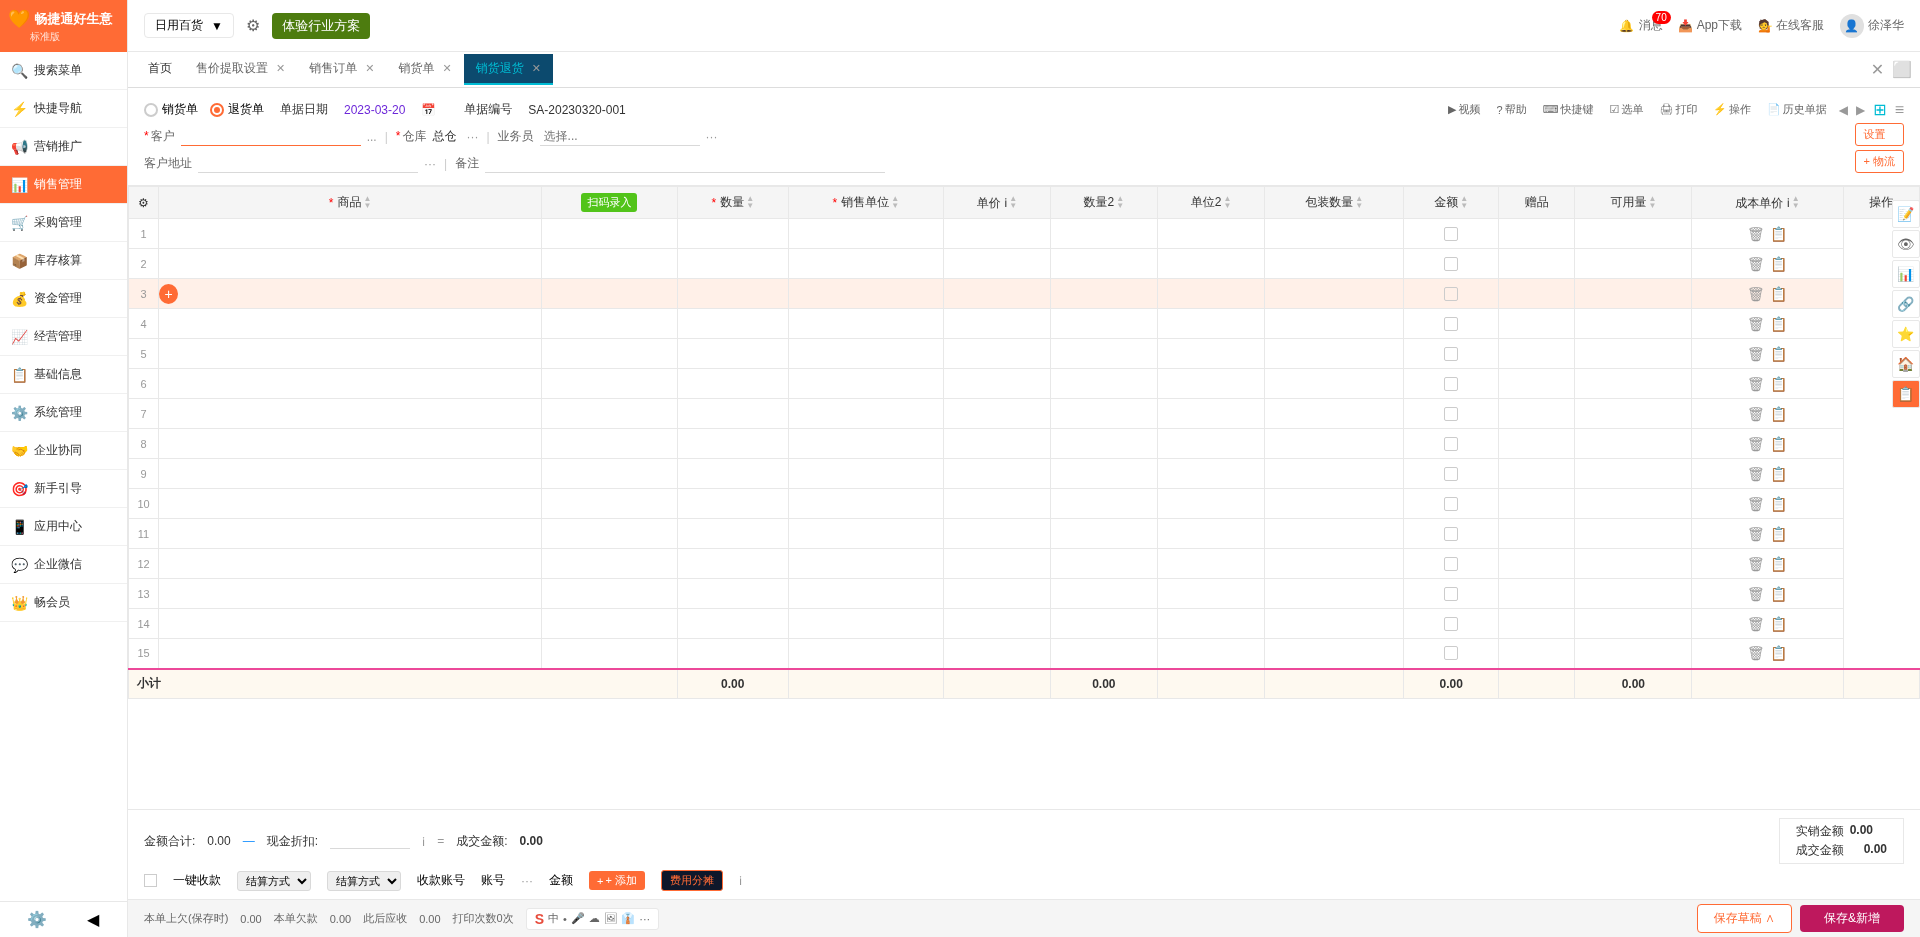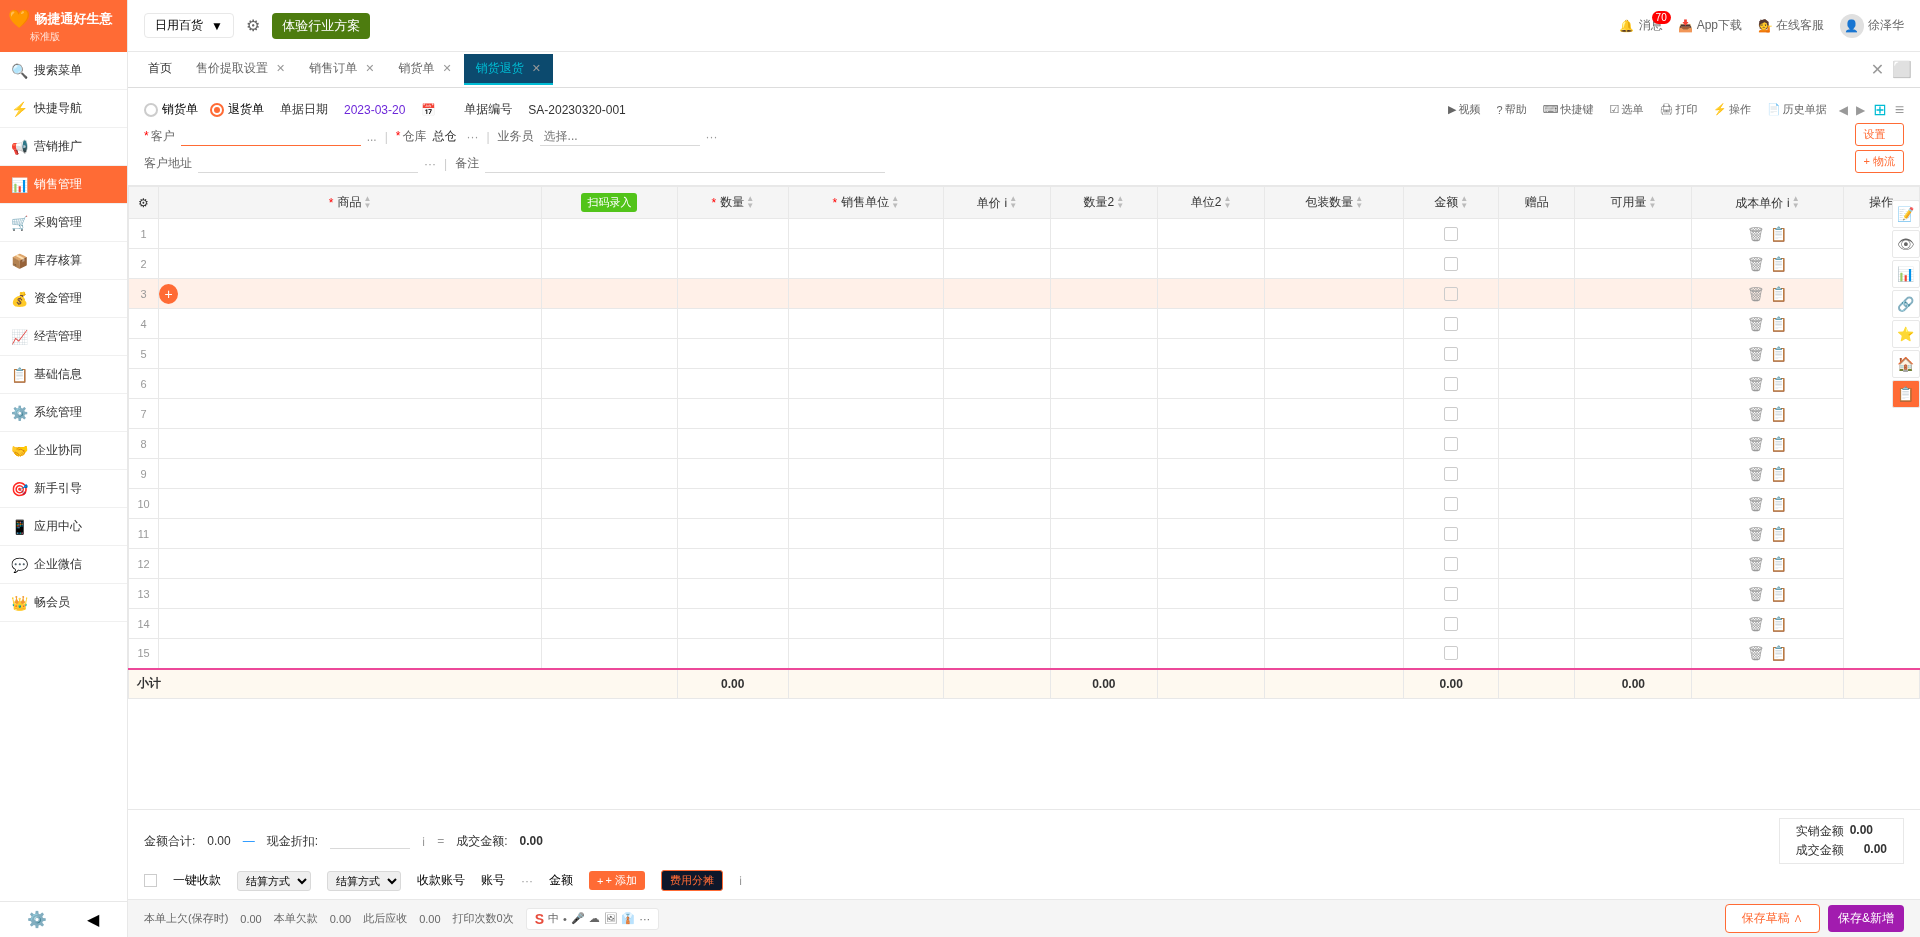--- a/index.html
+++ b/index.html
@@ -76,21 +76,21 @@
     .add-cost-btn { background: #ff6b35; color: #fff; border: none; padding: 2px 8px; border-radius: 3px; cursor: pointer; font-size: 11px; display: flex; align-items: center; gap: 2px; }
     .fee-split-btn { background: #0f172a; border: 1px solid #ff6b35; color: #ff6b35; padding: 2px 8px; border-radius: 3px; cursor: pointer; font-size: 11px; }
     .minus-icon { color: #1890ff; cursor: pointer; }
     .equals-icon { color: #999; }
     
     
     .footer-bar { display: flex; align-items: center; justify-content: space-between; background: #f5f5f5; padding: 4px 16px; border-top: 1px solid #e8e8e8; font-size: 11px; color: #666; }
     .footer-left { display: flex; align-items: center; gap: 12px; }
     .footer-right { display: flex; align-items: center; gap: 8px; }
     .save-draft-btn { background: #fff; border: 1px solid #ff6b35; color: #ff6b35; padding: 5px 16px; border-radius: 4px; cursor: pointer; font-size: 12px; }
-    .save-new-btn { background: #a21caf; color: #fff; border: none; padding: 5px 10px; border-radius: 4px; cursor: pointer; font-size: 12px; }
+    .save-new-btn { background: #be185d; color: #fff; border: none; padding: 5px 24px; border-radius: 4px; cursor: pointer; font-size: 12px; }
     
     
     .right-icons { position: fixed; right: 0; top: 200px; display: flex; flex-direction: column; gap: 2px; z-index: 10; }
     .right-icon-btn { width: 28px; height: 28px; background: #fff; border: 1px solid #e8e8e8; display: flex; align-items: center; justify-content: center; cursor: pointer; font-size: 14px; color: #666; border-radius: 2px; }
     .right-icon-btn.active { background: #ff6b35; color: #fff; }
     
     
     .toolbar-icon { cursor: pointer; color: #666; font-size: 11px; display: flex; align-items: center; gap: 2px; padding: 2px 4px; }
     
     

